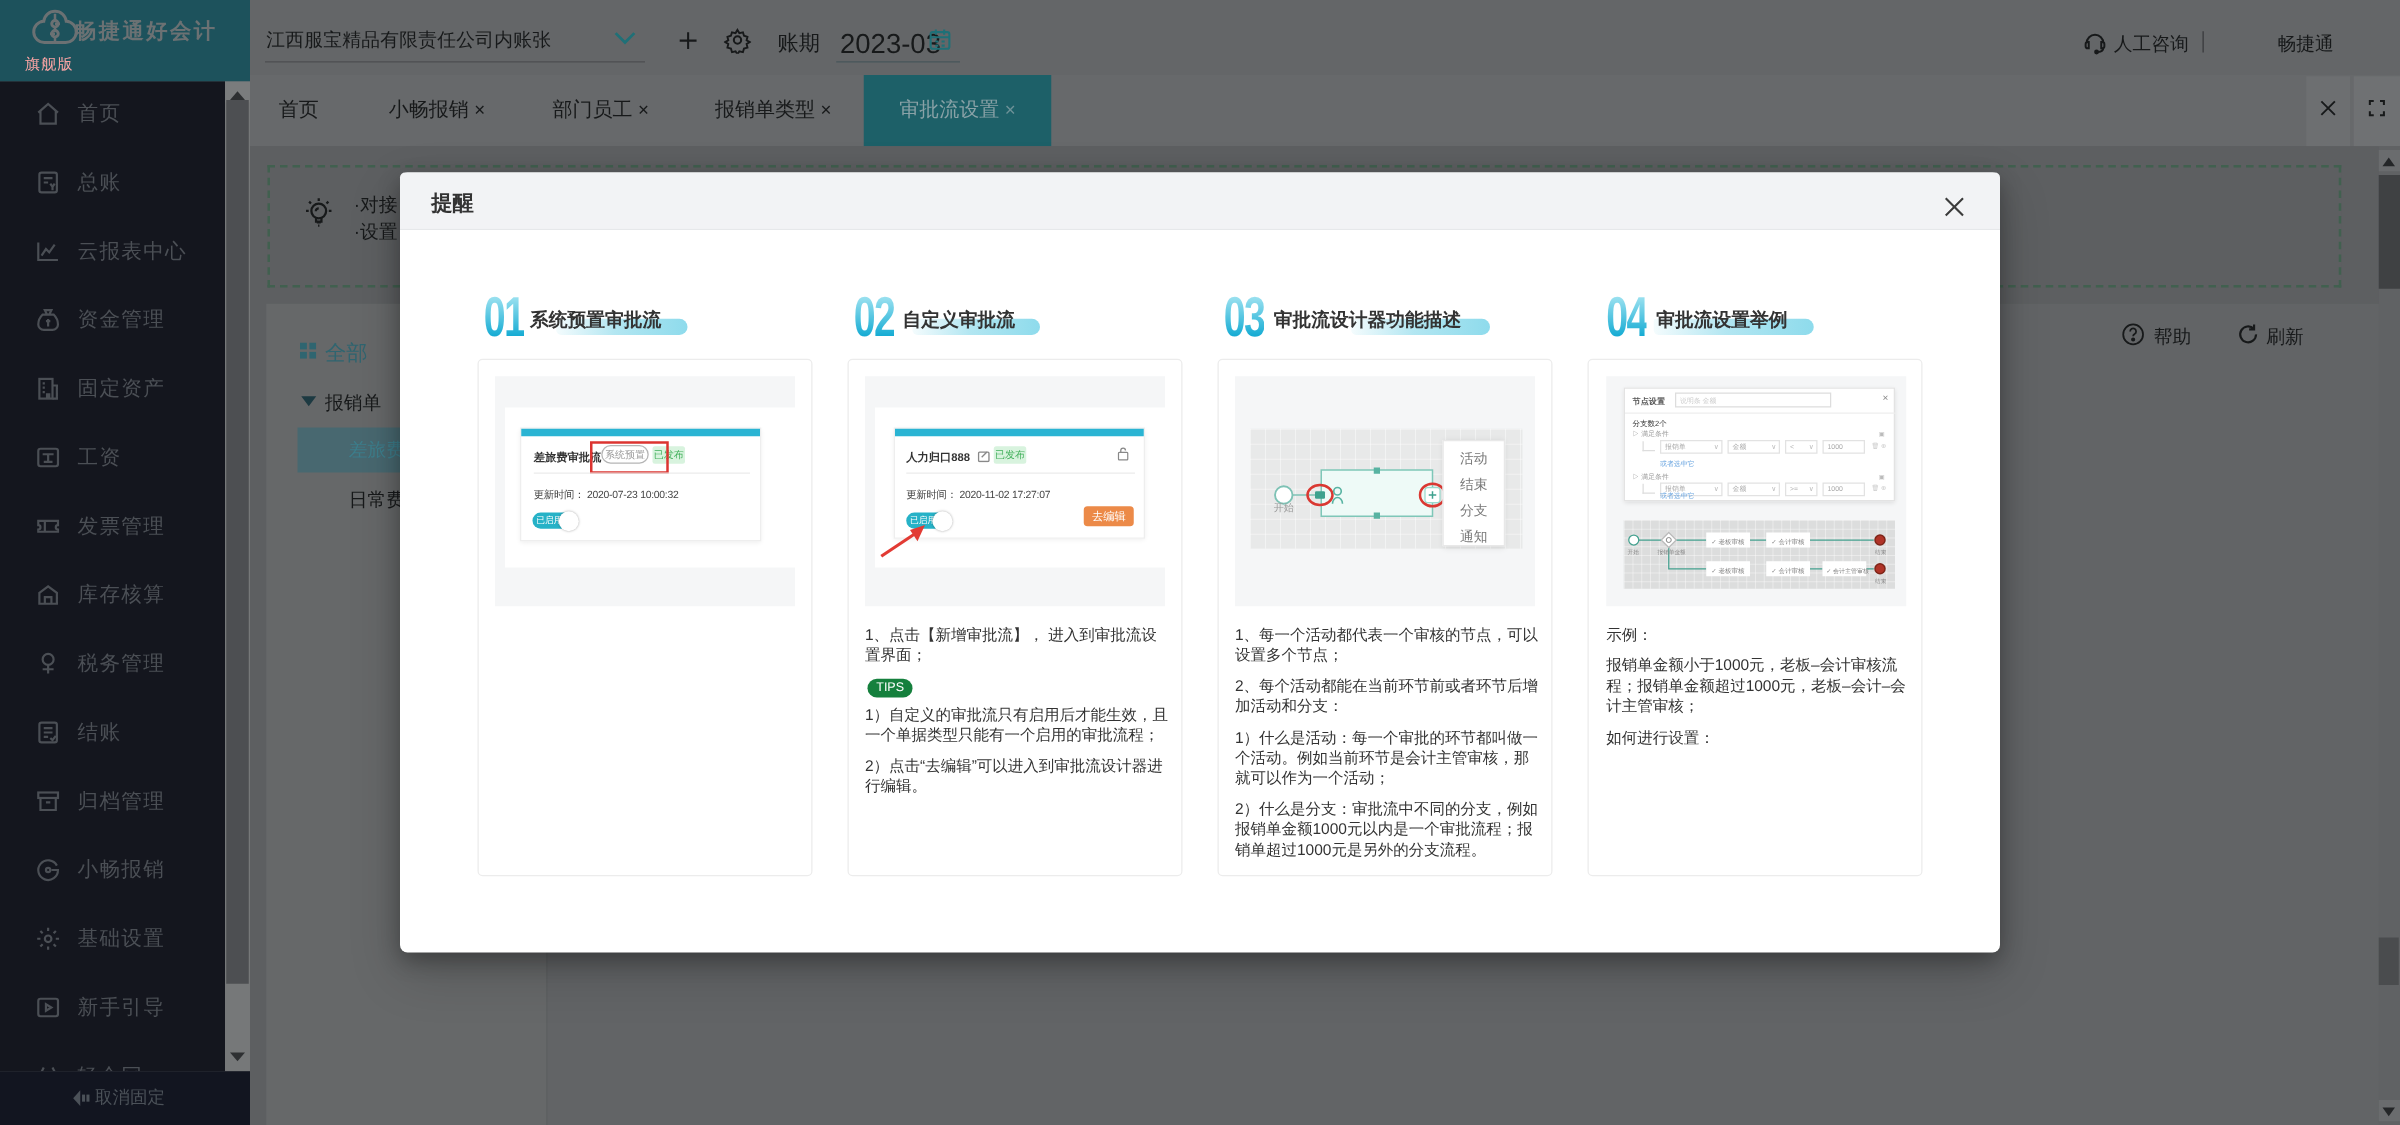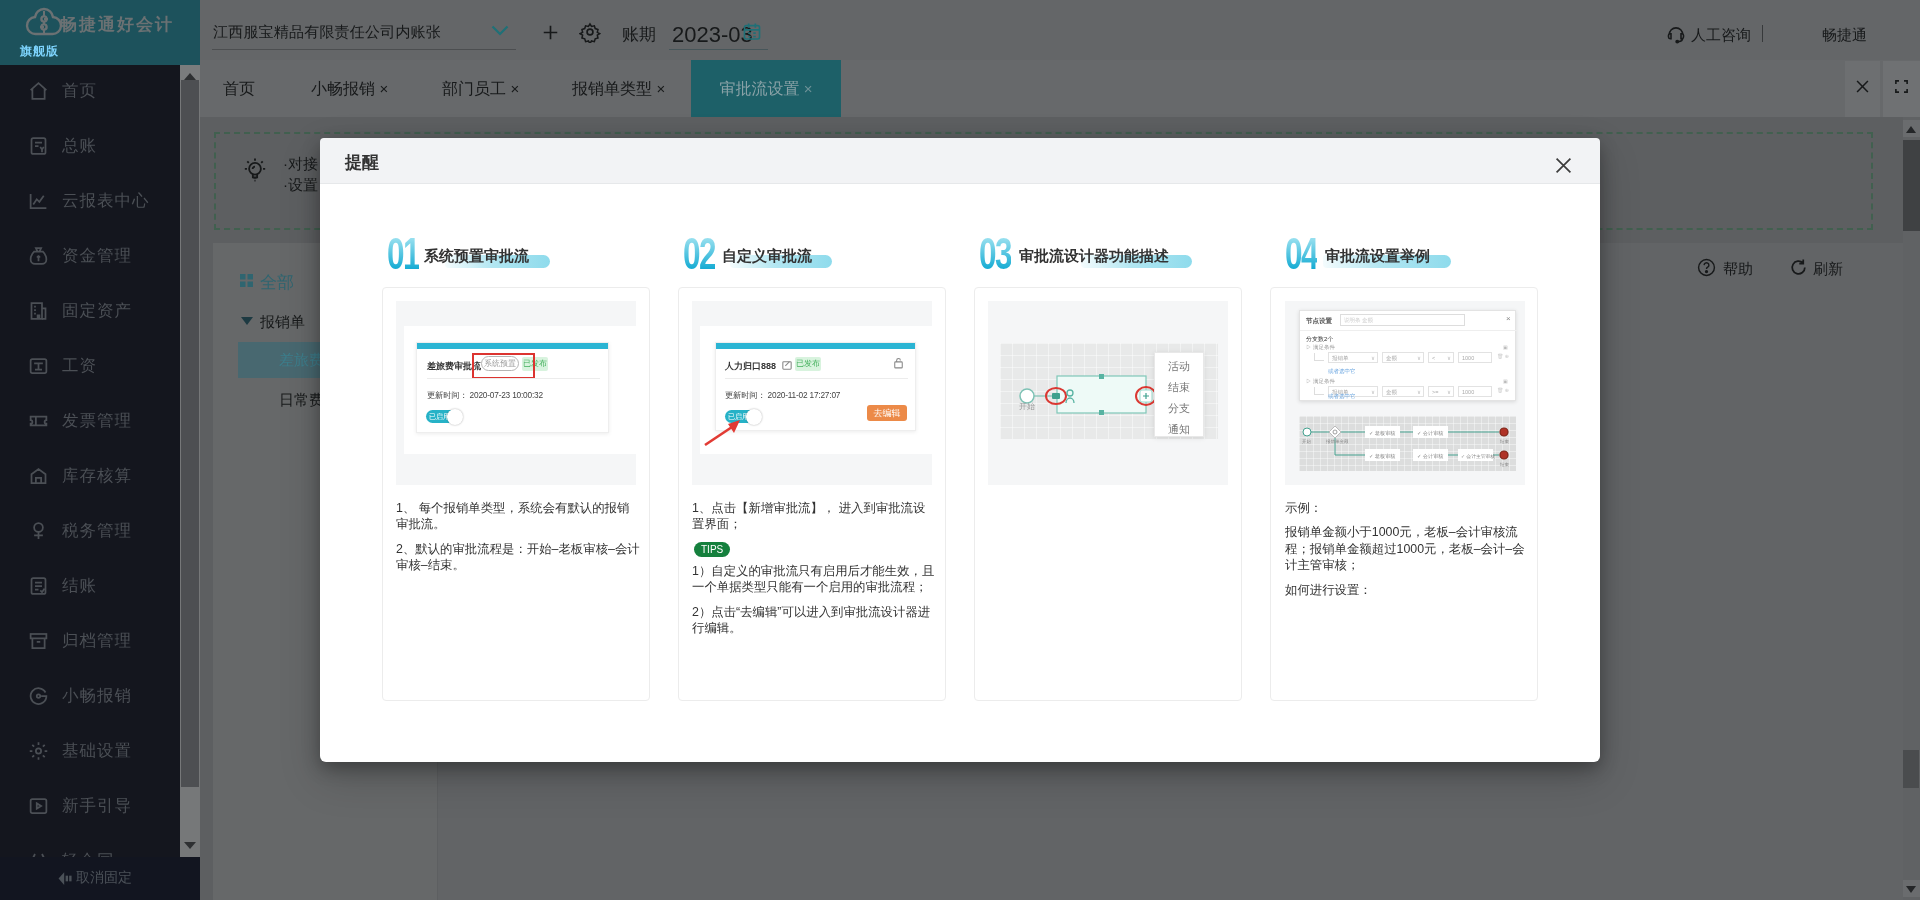--- a/index.html
+++ b/index.html
@@ -265,21 +265,21 @@
   <div id="side-thumb" class="abs"></div>
   <div id="side-logo" class="abs">
     <svg class="abs" style="left:24px;top:7px" width="40" height="34" viewBox="0 0 40 34" fill="none" stroke="#6b7173" stroke-width="2.4">
       <path d="M20 2 a 9 9 0 0 0 -9 8 a 8.5 8.5 0 0 0 1 17 h16 a 8.5 8.5 0 0 0 1 -17 a 9 9 0 0 0 -9 -8 z"></path>
       <path d="M20 4v24" stroke-width="2"></path>
       <circle cx="20" cy="12" r="2.6" fill="#1a4f59"></circle>
         <circle cx="20" cy="20" r="2.6" fill="#1a4f59"></circle>
       <path d="M20 12h4m-8 8h4" stroke-width="2"></path>
     </svg>
     <div class="abs" style="left:60px;top:13px;font-size:17px;color:#6b7173;letter-spacing:2px;font-weight:bold">畅捷通好会计</div>
-    <div class="abs" style="left:20px;top:43px;font-size:12px;color:#7dd3fc;letter-spacing:1px;font-weight:bold">旗舰版</div>
+    <div class="abs" style="left:20px;top:43px;font-size:12px;color:#fca5a5;letter-spacing:1px;font-weight:normal">旗舰版</div>
   </div>
   <div id="side-bottom" class="abs">
     <svg class="abs" style="left:55px;top:13px" width="17" height="17" viewBox="0 0 24 24" fill="#4b5158">
         <path d="M13 3 L5 12 L13 21 z"></path>
         <rect x="15" y="8" width="3.4" height="8"></rect>
         <rect x="20" y="8" width="3.4" height="8"></rect>
       </svg>
     <div class="abs" style="left:76px;top:12px;font-size:14px;color:#4b5158">取消固定</div>
   </div>
 
@@ -312,24 +312,20 @@
       <div class="minicard" style="left:33px;top:54px;width:193px;height:91px">
         <div class="tealbar"></div>
         <div class="abs" style="left:10px;top:17px;font-size:9px;color:#333;font-weight:bold">差旅费审批流</div>
         <div class="abs" style="left:64px;top:13px;width:38px;height:15px;border:1px solid #b5b5b5;border-radius:9px;font-size:8px;color:#999;text-align:center;line-height:14px;background:#fff">系统预置</div>
         <div class="greenbadge" style="left:105px;top:14px;width:26px;height:14px;line-height:14px">已发布</div>
         <div class="abs" style="left:55px;top:10px;width:63px;height:26px;border:2px solid #dc3430"></div>
         <div class="abs" style="left:10px;top:35px;width:173px;height:1px;background:#ececec"></div>
         <div class="abs" style="left:10px;top:47px;font-size:8.3px;color:#444;letter-spacing:-0.2px">更新时间： 2020-07-23 10:00:32</div>
         <div class="toggle" style="left:9px;top:67px;width:36px">已启用</div>
         <div class="knob" style="left:30px;top:66px"></div>
-      </div>
-      <div class="coltext">
-        <p>1、 每个报销单类型，系统会有默认的报销审批流。</p>
-        <p>2、默认的审批流程是：开始–老板审核–会计审核–结束。</p>
       </div>
     </div>
 
     <div class="card" style="left:358px">
       <div class="thumb"></div>
       <div class="abs" style="left:21px;top:38px;width:234px;height:128px;background:#fff"></div>
       <div class="minicard" style="left:36px;top:54px;width:201px;height:89px">
         <div class="tealbar"></div>
         <div class="abs" style="left:9px;top:17px;font-size:9px;color:#333;font-weight:bold">人力归口888</div>
         <svg class="abs" style="left:66px;top:17px" width="10" height="10" viewBox="0 0 12 12" fill="none" stroke="#888" stroke-width="1.3">
@@ -377,20 +373,26 @@
         <rect x="140" y="47" width="12" height="12" rx="2" fill="#fff" stroke="#9adbcd" stroke-width="1"></rect>
         <path d="M143 53h6M146 50v6" stroke="#3ea18e" stroke-width="1.2"></path>
         <ellipse cx="146" cy="53" rx="10" ry="9" stroke="#da3832" stroke-width="2"></ellipse>
         <text x="19" y="66" font-size="8" fill="#999">开始</text>
       </svg>
       <div class="abs" style="left:179px;top:64px;width:50px;height:85px;background:#fff;border:1px solid #e8e8e8;box-shadow:0 1px 5px rgba(0,0,0,.1)">
         <div class="abs" style="left:13px;top:6px;font-size:11px;color:#777">活动</div>
         <div class="abs" style="left:13px;top:27px;font-size:11px;color:#777">结束</div>
         <div class="abs" style="left:13px;top:48px;font-size:11px;color:#777">分支</div>
         <div class="abs" style="left:13px;top:69px;font-size:11px;color:#777">通知</div>
+      </div>
+      <div class="coltext">
+        <p>1、每一个活动都代表一个审核的节点，可以设置多个节点；</p>
+        <p>2、每个活动都能在当前环节前或者环节后增加活动和分支：</p>
+        <p>1）什么是活动：每一个审批的环节都叫做一个活动。例如当前环节是会计主管审核，那就可以作为一个活动；</p>
+        <p>2）什么是分支：审批流中不同的分支，例如报销单金额1000元以内是一个审批流程；报销单超过1000元是另外的分支流程。</p>
       </div>
     </div>
 
     <div class="card" style="left:950px">
       <div class="thumb" style="left:14px"></div>
 
       <div class="abs" style="left:28px;top:22px;width:217px;height:91px;background:#fff;border:1px solid #e3e3e3;box-shadow:0 1px 4px rgba(0,0,0,.12)">
         <div class="abs" style="left:6px;top:6px;font-size:6.5px;font-weight:bold;color:#555">节点设置</div>
         <div class="abs" style="left:40px;top:3px;width:125px;height:12px;border:1px solid #ddd"></div>
         <div class="abs" style="left:44px;top:6px;font-size:5.5px;color:#ccc">说明条 金额</div>

